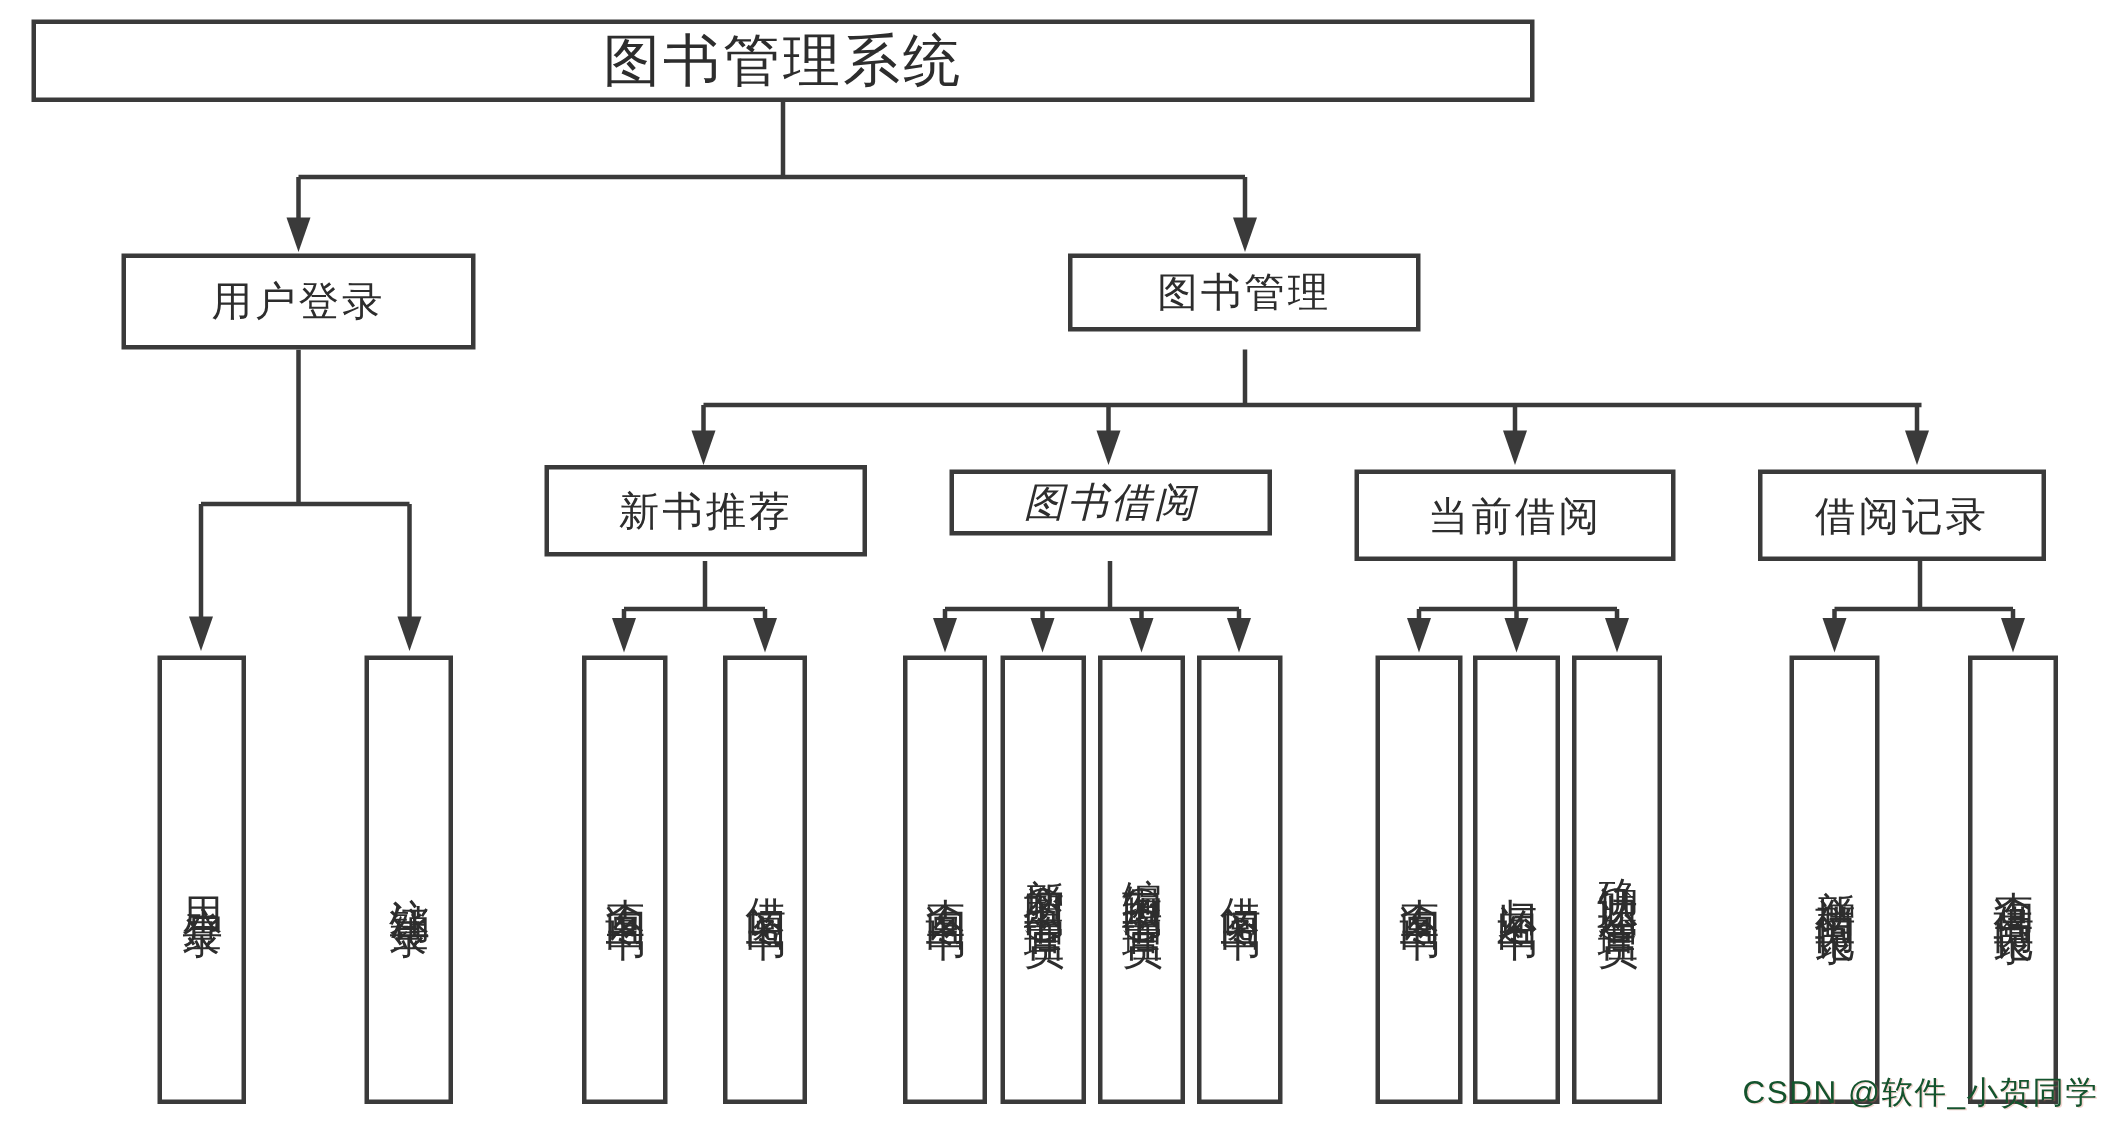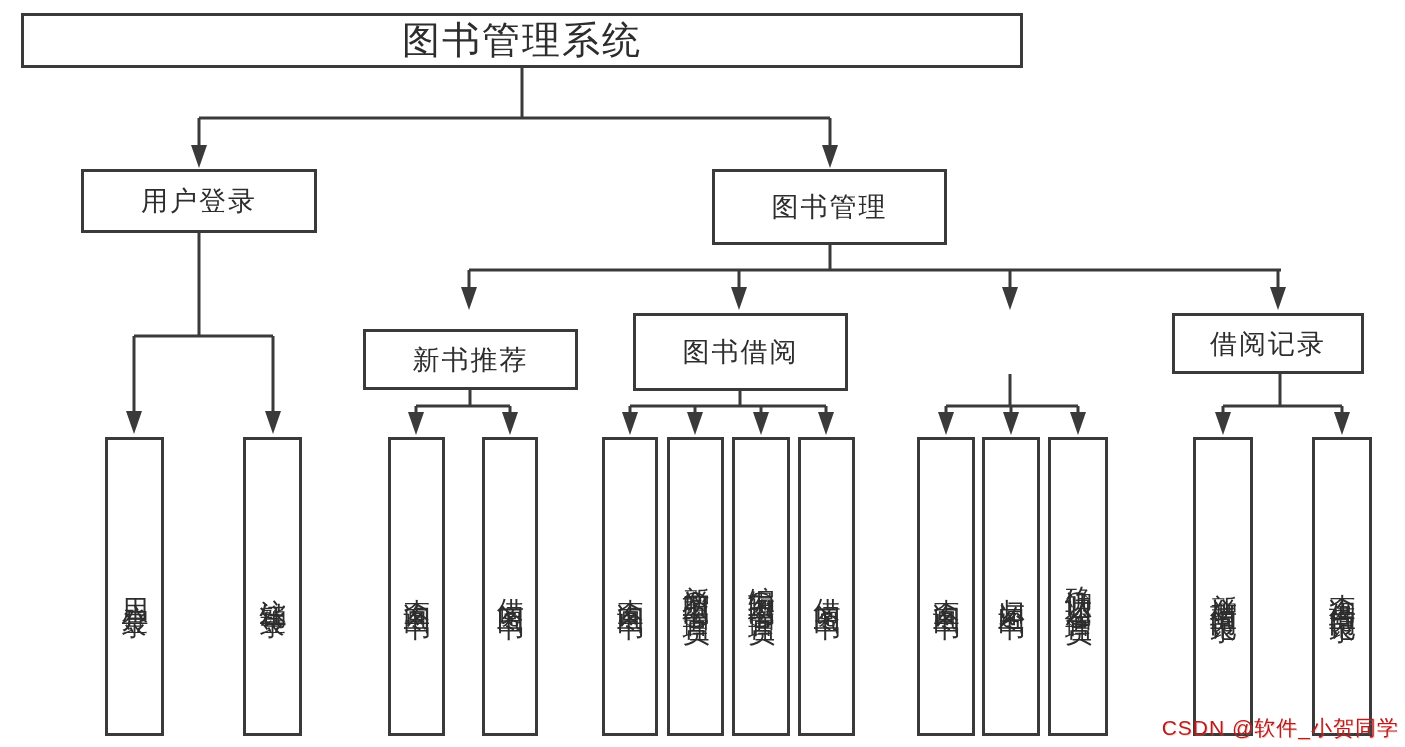--- a/index.html
+++ b/index.html
@@ -12,21 +12,21 @@
     position:absolute;background:#ffffff;border:3px solid #3a3a3a;box-sizing:border-box;
     display:flex;align-items:center;justify-content:center;color:#2d2d2d;
   }
   .h{font-size:27px;letter-spacing:2px;white-space:nowrap;}
   .v{
     writing-mode:vertical-rl;text-orientation:mixed;
     font-size:27px;letter-spacing:5px;line-height:1.15;
   }
   .root-label{font-size:38px;}
   .watermark{
-    position:absolute;right:6px;bottom:5px;font-size:21px;color:#b91c1c;
+    position:absolute;right:6px;bottom:5px;font-size:21px;color:#14532d;
     letter-spacing:1px;z-index:5;white-space:nowrap;
     text-shadow:1px 1px 0 rgba(214,116,100,0.30);
   }
 </style>
 </head>
 <body>
 
 <div class="canvas">
 
   <svg class="lines" viewBox="0 0 1405 747" xmlns="http://www.w3.org/2000/svg">
@@ -58,24 +58,25 @@
       <polygon points="1003,412 1019,412 1011,435"></polygon>
       <polygon points="1070,412 1086,412 1078,435"></polygon>
       <polygon points="1215,412 1231,412 1223,435"></polygon>
       <polygon points="1334,412 1350,412 1342,435"></polygon>
     </g>
   </svg>
 
   <div class="box h root-label" style="left:21px;top:13px;width:1002px;height:55px;">图书管理系统</div>
 
   <div class="box h" style="left:81px;top:169px;width:236px;height:64px;">用户登录</div>
-  <div class="box h" style="left:712px;top:169px;width:235px;height:76px;">图书管理</div>
+  <div class="box h" style="left:712px;top:169px;width:235px;height:52px;">图书管理</div>
 
-  <div class="box h" style="left:363px;top:329px;width:215px;height:61px;">新书推荐</div>
-  <div class="box h" style="left:633px;top:313px;width:215px;height:78px;">图书借阅</div>
+  <div class="box h" style="left:363px;top:310px;width:215px;height:61px;">新书推荐</div>
+  <div class="box h" style="left:633px;top:313px;width:215px;height:44px;font-style:italic;">图书借阅</div>
+  <div class="box h" style="left:903px;top:313px;width:214px;height:61px;">当前借阅</div>
   <div class="box h" style="left:1172px;top:313px;width:192px;height:61px;">借阅记录</div>
 
   <div class="box v" style="left:105px;top:437px;width:59px;height:299px;">用户登录</div>
   <div class="box v" style="left:243px;top:437px;width:59px;height:299px;">注销登录</div>
 
   <div class="box v" style="left:388px;top:437px;width:57px;height:299px;">查询图书</div>
   <div class="box v" style="left:482px;top:437px;width:56px;height:299px;">借阅图书</div>
 
   <div class="box v" style="left:602px;top:437px;width:56px;height:299px;">查询图书</div>
   <div class="box v" style="left:667px;top:437px;width:57px;height:299px;">新增图书（管理员）</div>

